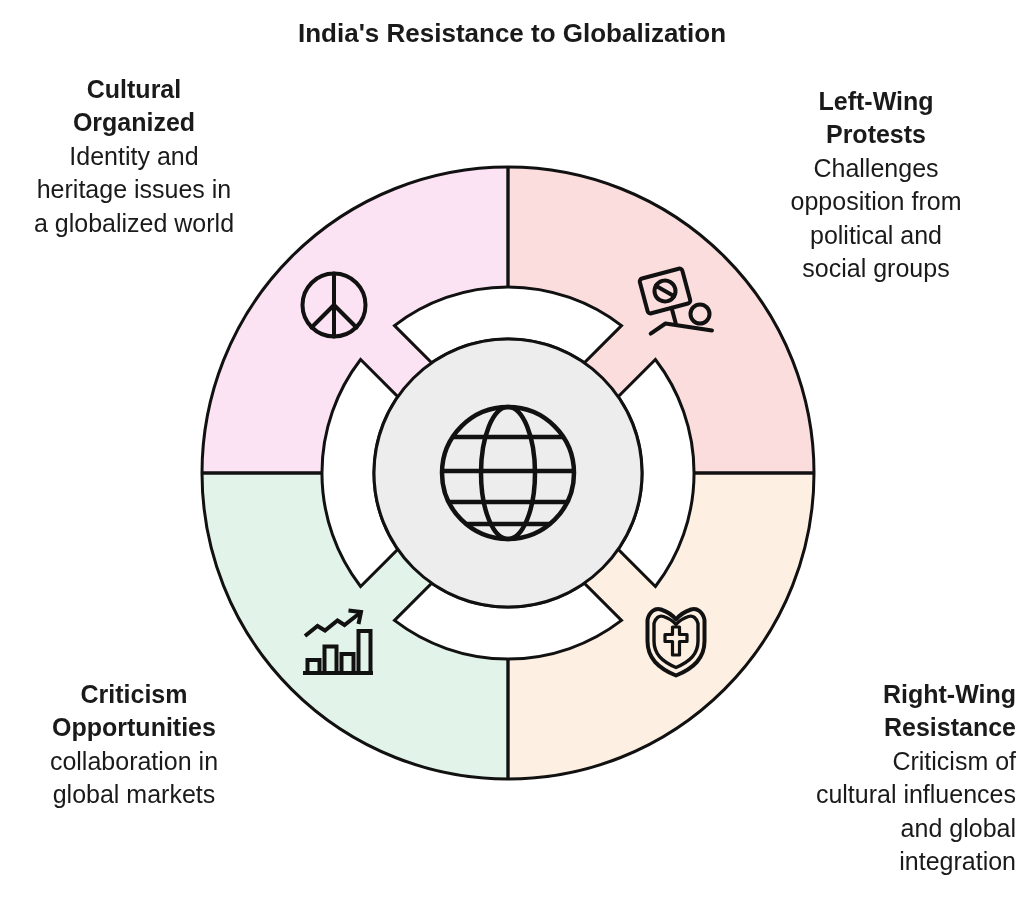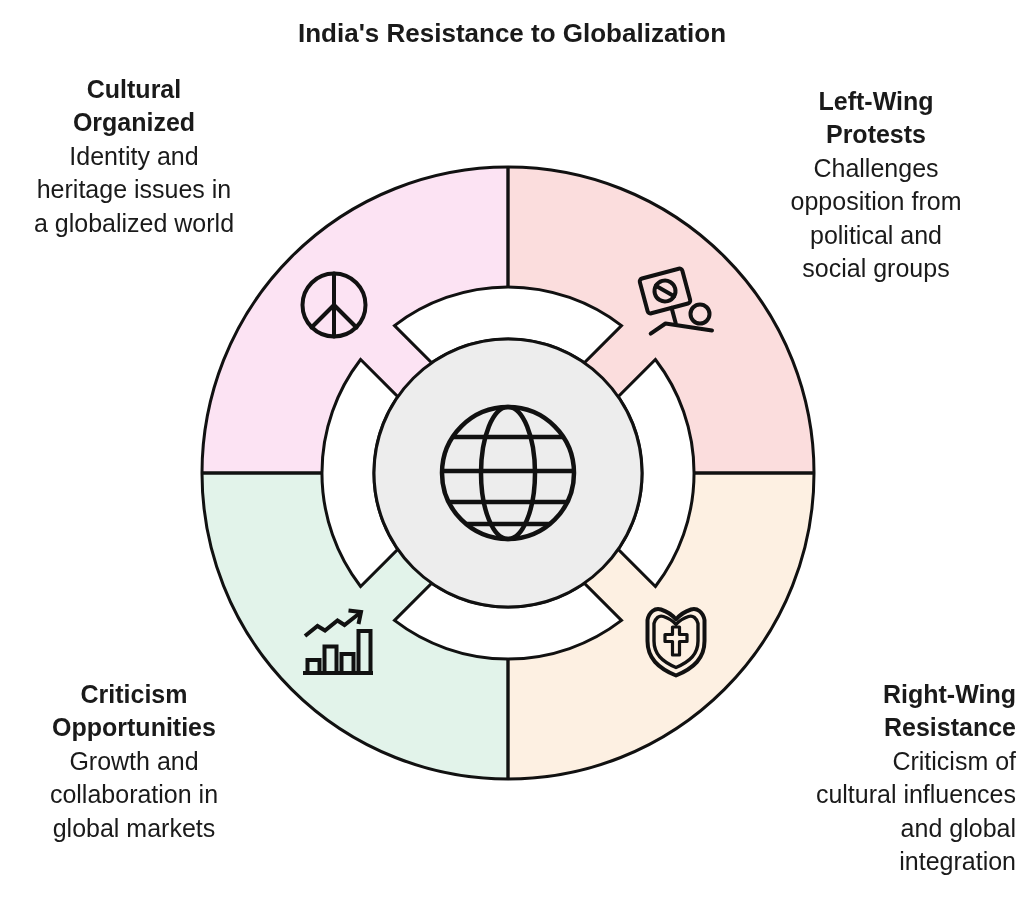--- a/index.html
+++ b/index.html
@@ -36,21 +36,20 @@
     <div class="head">Protests</div>
     <div>Challenges</div>
     <div>opposition from</div>
     <div>political and</div>
     <div>social groups</div>
   </div>
 
   <div class="label" style="left:4px; top:678px; width:260px;">
     <div class="head">Criticism</div>
     <div class="head">Opportunities</div>
-    <div>Growth and</div>
     <div>collaboration in</div>
     <div>global markets</div>
   </div>
 
   <div class="label" style="left:736px; top:678px; width:280px;text-align:right;">
     <div class="head">Right-Wing</div>
     <div class="head">Resistance</div>
     <div>Criticism of</div>
     <div>cultural influences</div>
     <div>and global</div>

